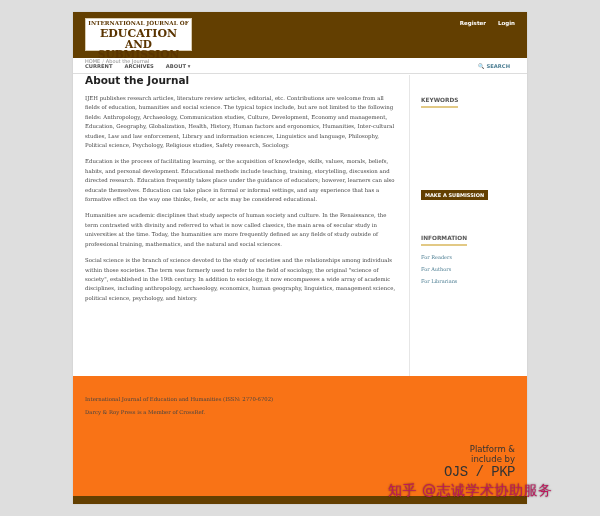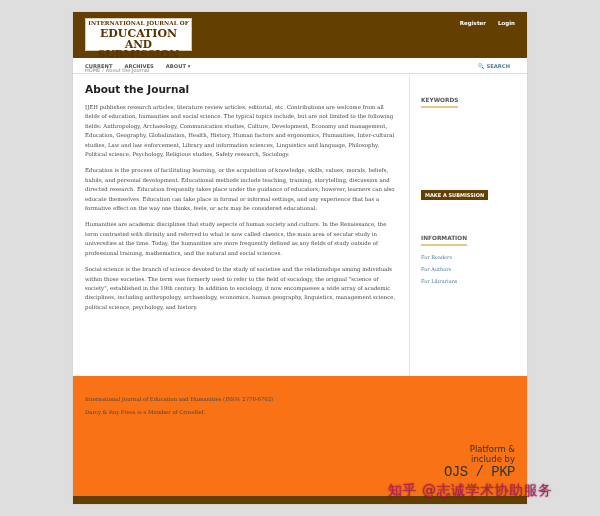--- a/index.html
+++ b/index.html
@@ -9,21 +9,21 @@
   .header { height: 46px; background: #633f01; position: relative; padding-left: 16px; }
   .logo { position: absolute; left: 12px; top: 6px; width: 107px; height: 33px; background: #fff; border: 1px solid #d9cbb0; text-align: center; color: #5a3400; font-family: "DejaVu Serif", serif; font-weight: bold; line-height: 1; padding-top: 2px; }
   .logo .l1 { font-size: 5.6px; letter-spacing: 0.1px; display: block; }
   .logo .l2 { font-size: 11px; display: block; margin-top: 1px; }
   .logo .l3 { font-size: 10.6px; display: block; }
   .user-nav { position: absolute; right: 12px; top: 8px; font-family: "DejaVu Sans", sans-serif; font-size: 5.5px; font-weight: bold; color: #fff; display: flex; gap: 12px; }
   .user-nav span { cursor: pointer; }
   .navbar { height: 16px; border-bottom: 1px solid #ddd; position: relative; font-family: "DejaVu Sans", sans-serif; font-size: 5.2px; font-weight: bold; color: #555; }
   .navbar .items { position: absolute; left: 12px; top: 5px; display: flex; gap: 12px; }
   .navbar .search { position: absolute; right: 17px; top: 5px; color: #4b7d92; }
-  .content { position: absolute; left: 0; top: 55px; width: 336px; padding: 0 12px; }
+  .content { position: absolute; left: 0; top: 46px; width: 336px; padding: 0 12px; }
   .breadcrumb { font-family: "DejaVu Sans", sans-serif; font-size: 5px; color: #888; }
   .breadcrumb .sep { margin: 0 2px; color: #bbb; }
   .title { font-family: "DejaVu Sans", sans-serif; font-size: 10.5px; font-weight: bold; color: #222; margin-top: 10px; margin-bottom: 8px; }
   .content p { font-size: 5.4px; line-height: 9.4px; color: #444; margin-bottom: 7px; }
   .sidebar-divider { position: absolute; left: 336px; top: 63px; width: 1px; height: 301px; background: #e6e6e6; }
   .sidebar { position: absolute; left: 348px; top: 63px; width: 100px; }
   .blk-title { font-family: "DejaVu Sans", sans-serif; font-size: 5.8px; font-weight: bold; color: #555; display: inline-block; padding-bottom: 3px; border-bottom: 2px solid #e2c985; }
   .kw { margin-top: 12px; }
   .submit-btn { position: absolute; top: 115px; left: 0; background: #633f01; color: #fff; font-family: "DejaVu Sans", sans-serif; font-size: 5px; font-weight: bold; padding: 2px 4px; cursor: pointer; }
   .info { position: absolute; top: 150px; left: 0; }

